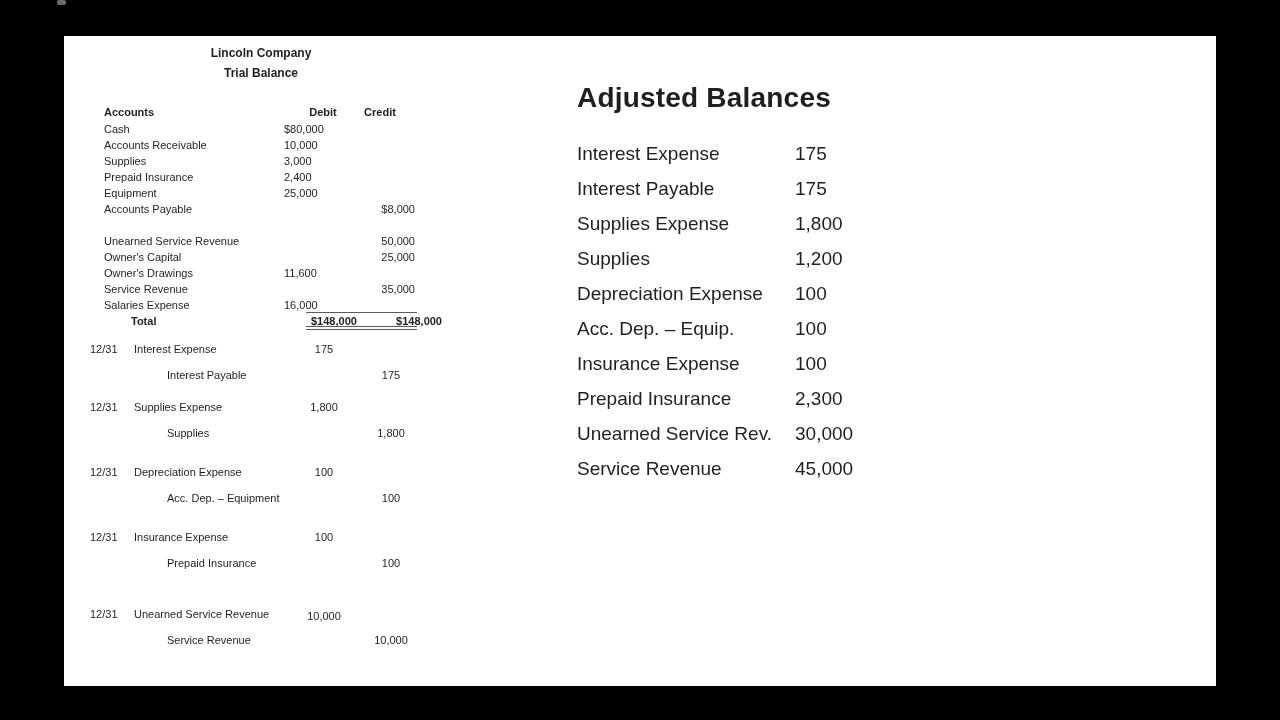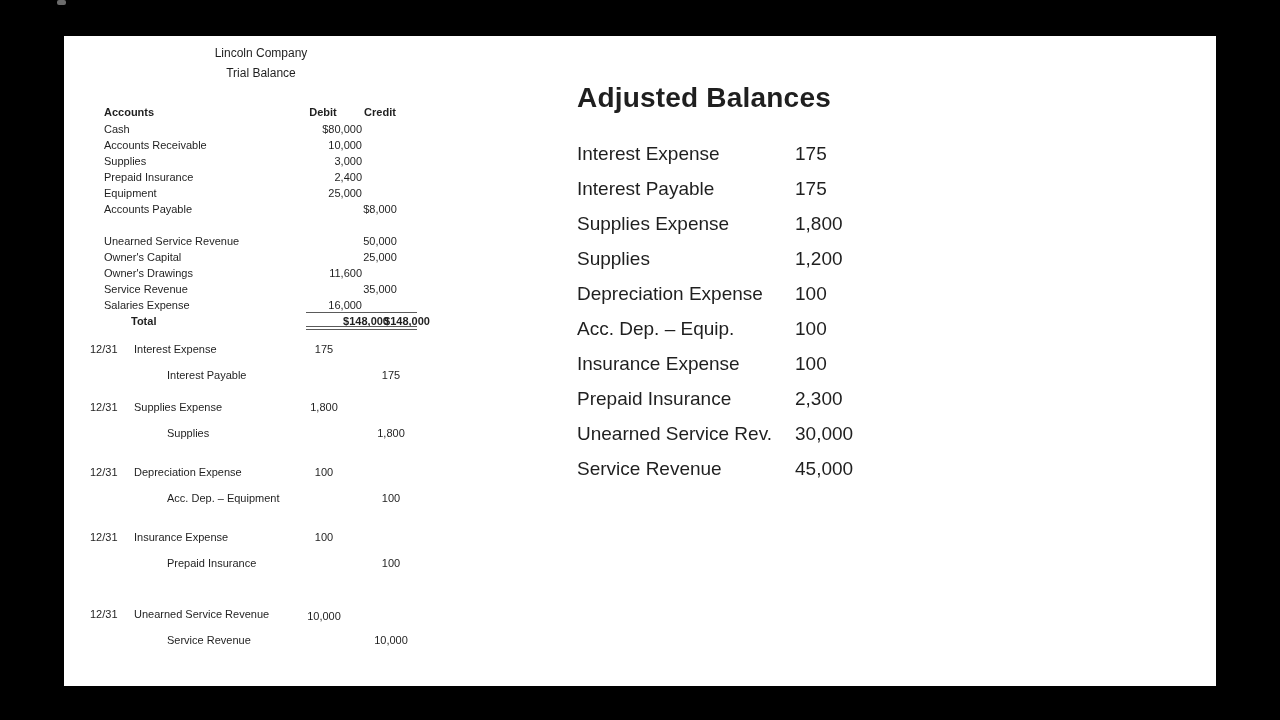--- a/index.html
+++ b/index.html
@@ -17,30 +17,30 @@
   }
   .slide {
     position: absolute; left: 64px; top: 36px;
     width: 1152px; height: 650px;
     background: #ffffff;
   }
 
   
   .tb-titles {
     position: absolute; left: 37px; top: 7px; width: 320px;
-    text-align: center; font-size: 12px; font-weight: normal; line-height: 20px;
+    text-align: center; font-size: 12px; font-weight: bold; line-height: 20px;
   }
   .tb-header { position: absolute; top: 68px; font-weight: bold; }
   .tb-row, .tb-header {
     position: absolute; left: 40px; width: 360px; height: 16px;
     font-size: 11px; line-height: 16px;
   }
   .tb-acct  { position: absolute; left: 0; white-space: nowrap; }
-  .tb-debit { position: absolute; left: 180px; width: 78px; text-align: right; white-space: nowrap; }
-  .tb-credit{ position: absolute; left: 241px; width: 70px; text-align: center; white-space: nowrap; }
+  .tb-debit { position: absolute; left: 180px; width: 78px; text-align: left; white-space: nowrap; }
+  .tb-credit{ position: absolute; left: 241px; width: 70px; text-align: right; white-space: nowrap; }
   .tb-header .tb-debit  { text-align: center; }
   .tb-header .tb-credit { text-align: center; }
   .tb-row.total { font-weight: bold; margin-left: 27px; }
   .rule-single {
     position: absolute; left: 242px; top: 276px; width: 111px; height: 0;
     border-top: 1px solid #5a5a5a;
   }
   .rule-double {
     position: absolute; left: 242px; top: 290px; width: 111px; height: 4px;
     border-top: 1px solid #5a5a5a; border-bottom: 1px solid #5a5a5a;

